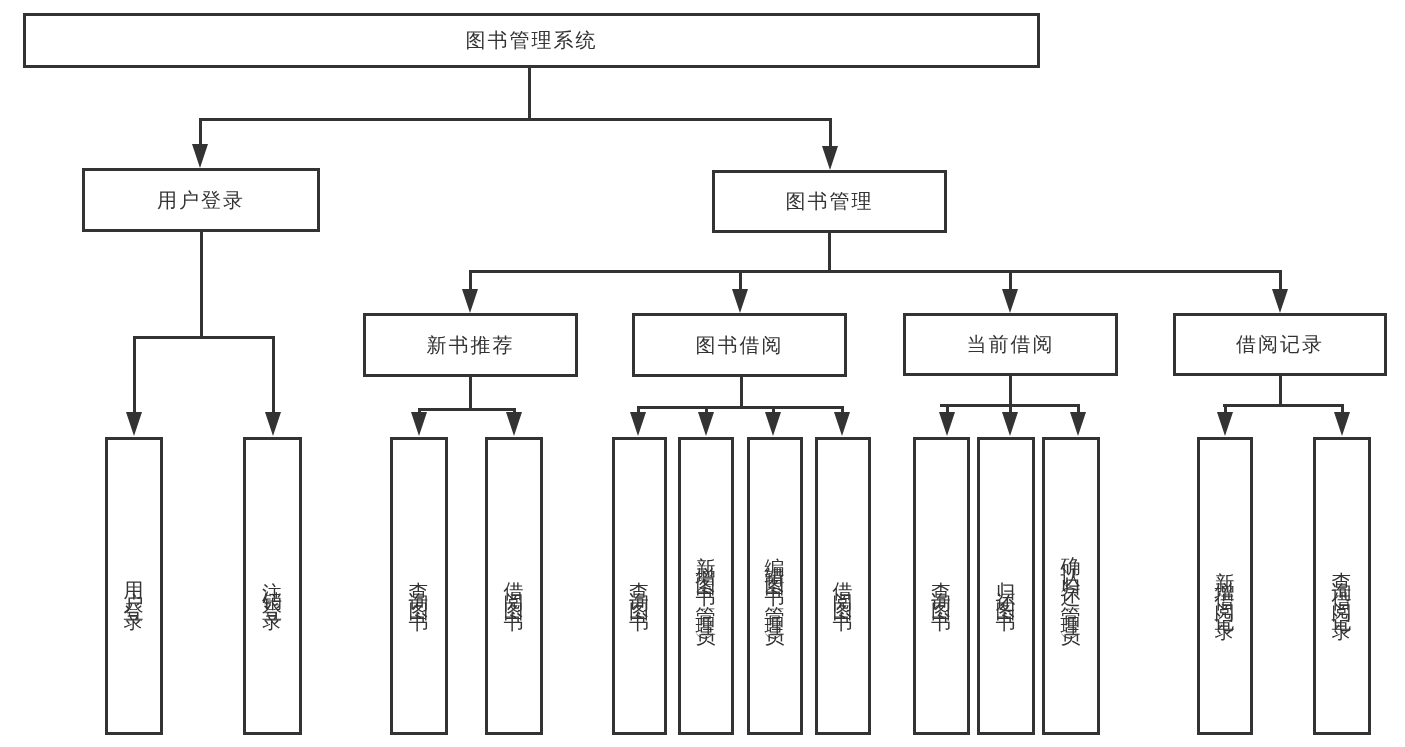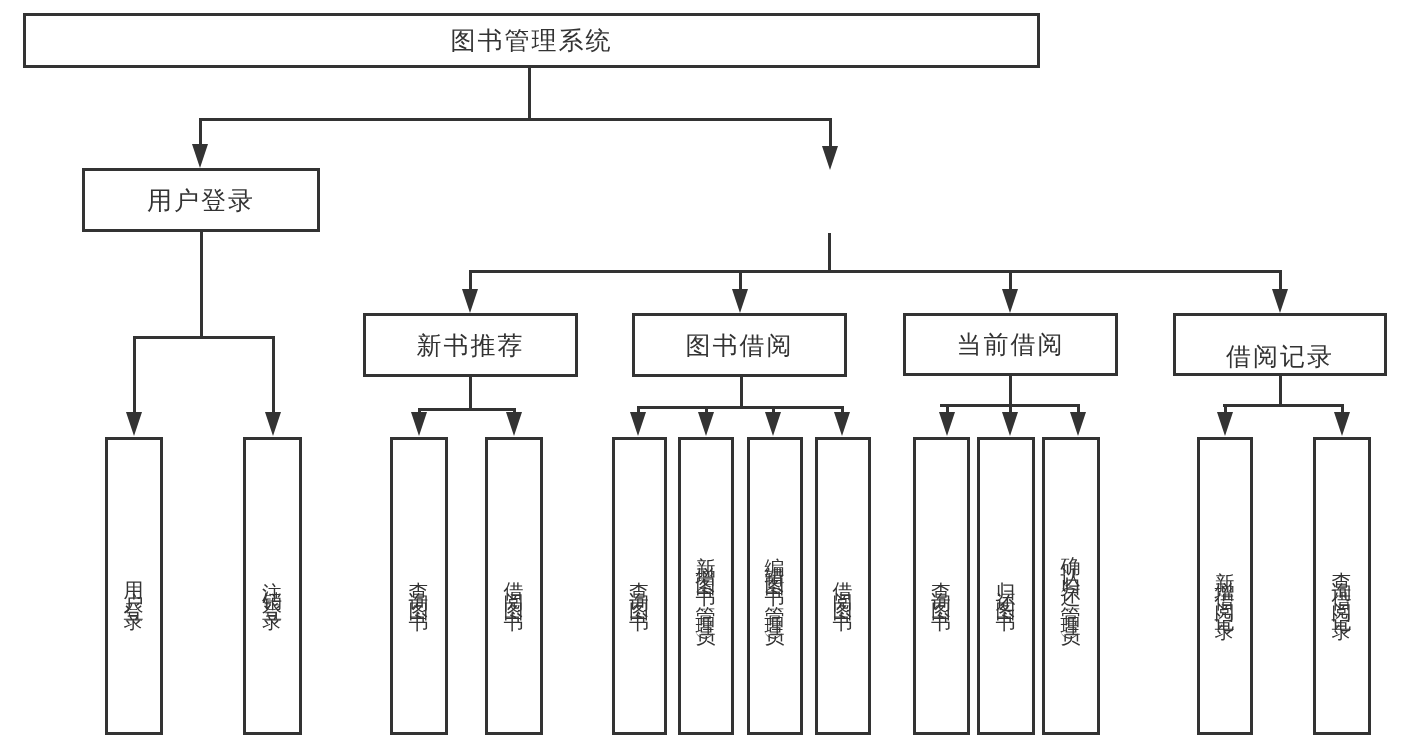--- a/index.html
+++ b/index.html
@@ -14,21 +14,21 @@
     position:absolute;
     box-sizing:border-box;
     border:3px solid #333;
     background:#fff;
     color:#333;
     display:flex;
     align-items:center;
     justify-content:center;
   }
   .hbox{
-    font-size:25px;
+    font-size:20px;
     letter-spacing:2px;
     white-space:nowrap;
   }
   .vbox{
     writing-mode:vertical-rl;
     text-orientation:mixed;
     font-size:20px;
     letter-spacing:10px;
     line-height:1;
     white-space:nowrap;
@@ -64,20 +64,23 @@
   <div class="vline" style="left:528px;top:68px;height:52px;"></div>
   <div class="hline" style="left:199px;top:118px;width:632px;"></div>
   <div class="vline" style="left:199px;top:118px;height:28px;"></div>
   <div class="arrow" style="left:192px;top:144px;"></div>
   <div class="vline" style="left:829px;top:118px;height:28px;"></div>
   <div class="arrow" style="left:822px;top:146px;"></div>
 
   <div class="box hbox" style="left:82px;top:168px;width:238px;height:64px;">
     <span>用户登录</span>
   </div>
+  <div class="box hbox" style="left:712px;top:170px;width:235px;height:63px;">
+    <span>图书管理</span>
+  </div>
 
   <div class="vline" style="left:200px;top:232px;height:106px;"></div>
   <div class="hline" style="left:133px;top:336px;width:142px;"></div>
   <div class="vline" style="left:133px;top:336px;height:78px;"></div>
   <div class="arrow" style="left:126px;top:412px;"></div>
   <div class="vline" style="left:272px;top:336px;height:78px;"></div>
   <div class="arrow" style="left:265px;top:412px;"></div>
 
   <div class="vline" style="left:828px;top:233px;height:40px;"></div>
   <div class="hline" style="left:469px;top:270px;width:812px;"></div>
@@ -92,21 +95,21 @@
 
   <div class="box hbox" style="left:363px;top:313px;width:215px;height:64px;">
     <span>新书推荐</span>
   </div>
   <div class="box hbox" style="left:903px;top:313px;width:215px;height:63px;">
     <span>当前借阅</span>
   </div>
   <div class="box hbox" style="left:632px;top:313px;width:215px;height:64px;">
     <span>图书借阅</span>
   </div>
-  <div class="box hbox" style="left:1173px;top:313px;width:214px;height:63px;align-items:flex-end;">
+  <div class="box hbox" style="left:1173px;top:313px;width:214px;height:63px;">
     <span>借阅记录</span>
   </div>
 
   <div class="vline" style="left:469px;top:377px;height:34px;"></div>
   <div class="hline" style="left:418px;top:408px;width:98px;"></div>
   <div class="vline" style="left:418px;top:408px;height:8px;"></div>
   <div class="arrow" style="left:411px;top:412px;"></div>
   <div class="vline" style="left:513px;top:408px;height:8px;"></div>
   <div class="arrow" style="left:506px;top:412px;"></div>
 

